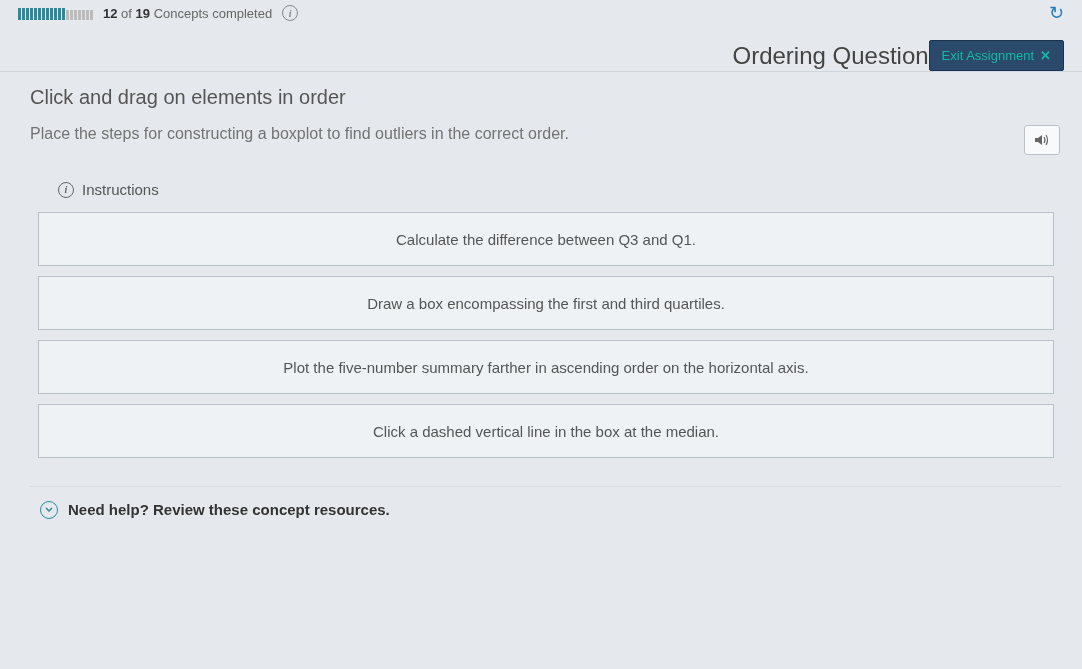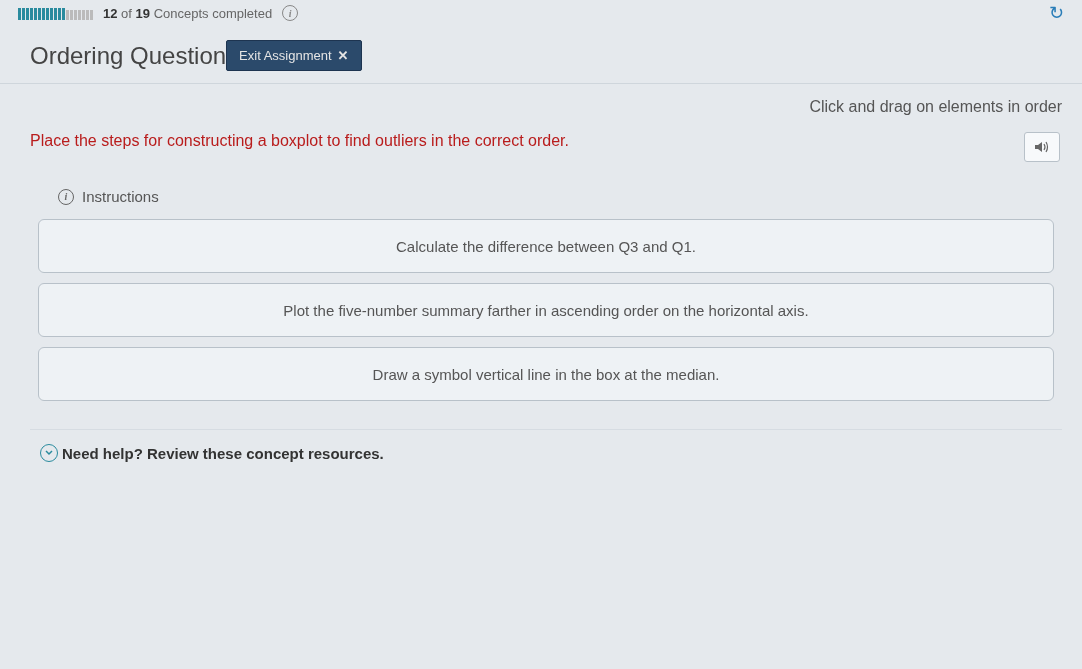--- a/index.html
+++ b/index.html
@@ -71,63 +71,62 @@
       gap: 14px;
     }
     .refresh-icon {
       color: #2a7db8;
       font-size: 18px;
       cursor: pointer;
     }
     .header-row {
       display: flex;
       align-items: center;
-      justify-content: flex-start;
-      padding: 8px 18px 12px 30px;
+      justify-content: flex-end;
+      padding: 8px 18px 0 30px;
       border-bottom: 1px solid #cfd6dc;
     }
     .page-title {
       font-size: 24px;
       font-weight: 400;
       color: #444;
     }
     .exit-btn {
       background: #2b4a6b;
-      color: #e5e5e5;
+      color: #14b8a6;
       border: 1px solid #1d3450;
       padding: 7px 12px;
       font-size: 13px;
       display: flex;
       align-items: center;
       gap: 6px;
       cursor: pointer;
       border-radius: 2px;
     }
     .exit-btn .x {
       font-size: 13px;
       font-weight: bold;
     }
     .content {
       padding: 14px 20px 0 30px;
     }
     .instruction-line {
-      font-size: 16px;
+      font-size: 20px;
       color: #555;
       margin-bottom: 16px;
-      text-align: right;
     }
     .question-row {
       display: flex;
       align-items: flex-start;
       justify-content: space-between;
       gap: 20px;
     }
     .question-text {
       font-size: 16px;
-      color: #b91c1c;
+      color: #737373;
       flex: 1;
     }
     .sound-btn {
       width: 36px;
       height: 30px;
       border: 1px solid #b8c1c9;
       background: #f7f9fb;
       display: flex;
       align-items: center;
       justify-content: center;
@@ -156,34 +155,34 @@
       gap: 10px;
       padding: 0 8px;
     }
     .order-item {
       border: 1px solid #b8c1c9;
       background: #eef2f5;
       padding: 16px 18px;
       text-align: center;
       font-size: 15px;
       color: #555;
-      border-radius: 6px;
+      border-radius: 0;
       cursor: move;
       min-height: 54px;
       display: flex;
       align-items: center;
       justify-content: center;
     }
     .help-section {
       margin-top: 28px;
       padding: 14px 10px 20px 10px;
       border-top: 1px solid #d6dce2;
       display: flex;
-      align-items: center;
-      gap: 4px;
+      align-items: flex-start;
+      gap: 10px;
     }
     .expand-circle {
       display: inline-flex;
       align-items: center;
       justify-content: center;
       width: 18px;
       height: 18px;
       border: 1.5px solid #2a8b9e;
       border-radius: 50%;
       color: #2a8b9e;
@@ -257,22 +256,23 @@
     </div>
   </div>
 
   <div class="instructions-link">
     <span class="info-circle">i</span>
     <span>Instructions</span>
   </div>
 
   <div class="ordering-list">
     <div class="order-item">Calculate the difference between Q3 and Q1.</div>
+    <div class="order-item">Draw a box encompassing the first and third quartiles.</div>
     <div class="order-item">Plot the five-number summary farther in ascending order on the horizontal axis.</div>
-    <div class="order-item">Draw a symbol vertical line in the box at the median.</div>
+    <div class="order-item">Click a dashed vertical line in the box at the median.</div>
   </div>
 
   <div class="help-section">
     <span class="expand-circle">
       <svg width="8" height="6" viewBox="0 0 8 6">
           <path d="M1 1 L4 4 L7 1" stroke="#2a8b9e" stroke-width="1.5" fill="none"></path>
         </svg>
     </span>
     <span class="help-text">Need help? Review these concept resources.</span>
   </div>

